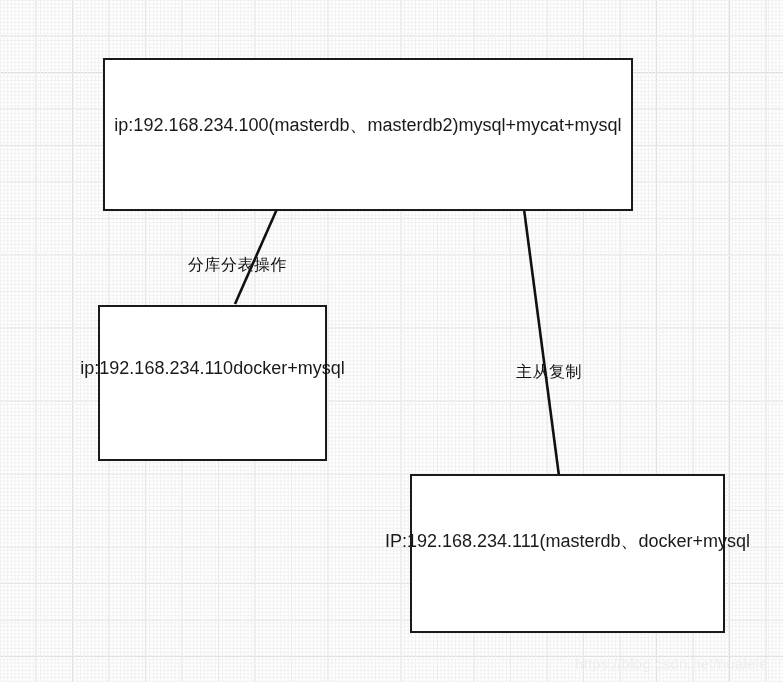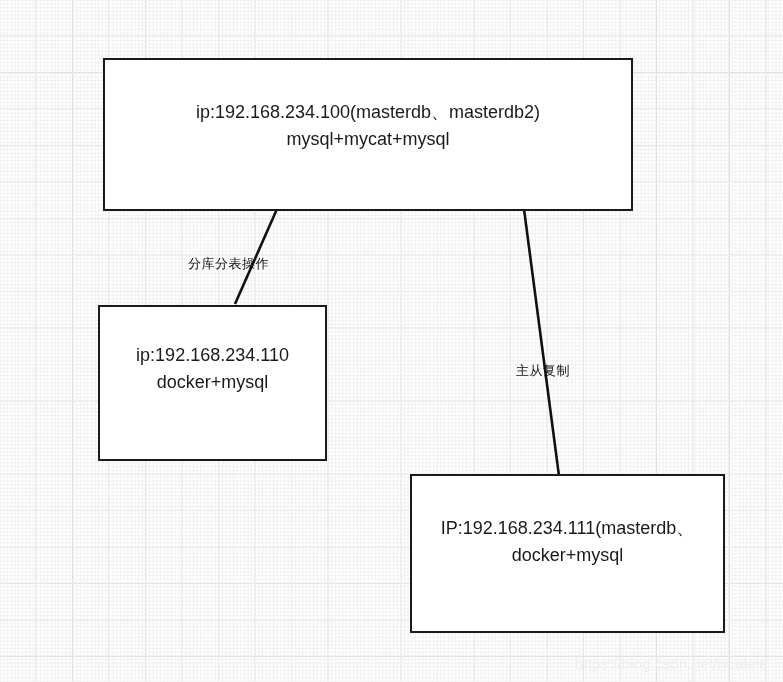--- a/index.html
+++ b/index.html
@@ -37,21 +37,22 @@
     width: 783px;
     height: 682px;
   }
 
   .node {
     position: absolute;
     box-sizing: border-box;
     background: #ffffff;
     border: 2.5px solid #1a1a1a;
     display: flex;
-    flex-direction: column;
+    flex-direction: row;
+    align-items: center;
     justify-content: center;
     text-align: center;
     color: #1a1a1a;
     font-size: 18px;
     line-height: 1.45;
     white-space: pre;
   }
 
   #node-master {
     left: 103px;
@@ -76,21 +77,21 @@
     height: 159px;
     padding-bottom: 24px;
   }
 
   .node-line {
     display: block;
   }
 
   .edge-label {
     position: absolute;
-    font-size: 13px;
+    font-size: 16px;
     color: #111111;
     white-space: nowrap;
     letter-spacing: 0.5px;
   }
 
   #label-sharding {
     left: 188px;
     top: 255px;
   }
 

